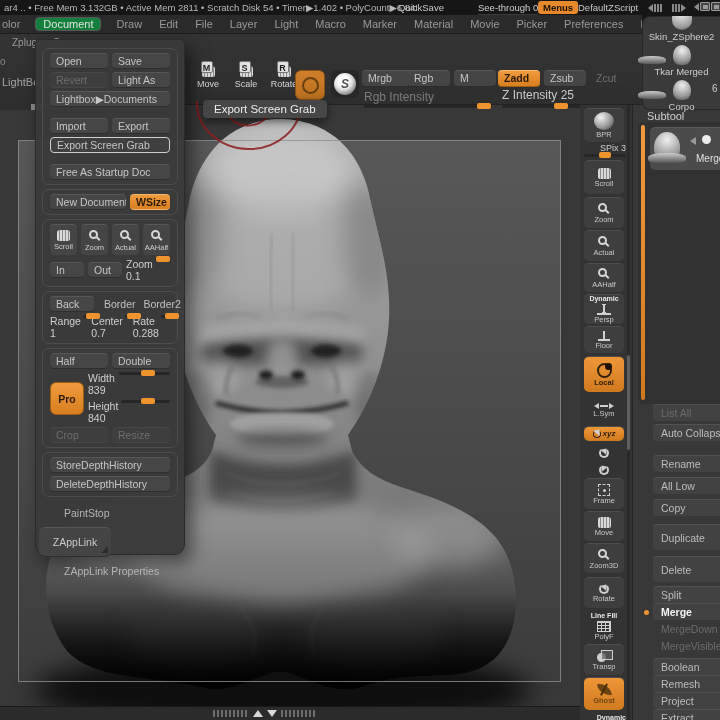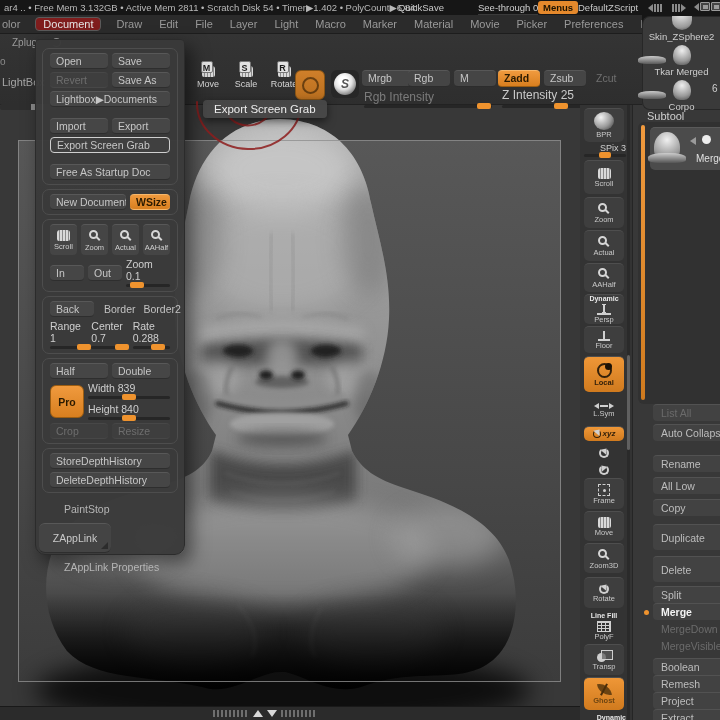--- a/index.html
+++ b/index.html
@@ -16,21 +16,21 @@
   .ibars b{width:2px;height:8px;background:#8a8a8a;display:inline-block;}
   .tri{width:0;height:0;display:inline-block;}
   .tri.l{border-top:4px solid transparent;border-bottom:4px solid transparent;border-right:5px solid #8a8a8a;}
   .tri.r{border-top:4px solid transparent;border-bottom:4px solid transparent;border-left:5px solid #8a8a8a;}
   .winic{width:10px;height:9px;border:1px solid #9a9a9a;background:#444;position:relative;display:inline-block;border-radius:1px;}
   .winic::after{content:"";position:absolute;left:2px;top:2px;width:5px;height:4px;background:#9a9a9a;}
 
   
   #menubar{position:absolute;left:0;top:15px;width:642px;height:19px;background:#2b2b2b;border-bottom:1px solid #1d1d1d;display:flex;align-items:center;gap:13px;padding:0 0 0 0;font-size:11px;color:#999;overflow:hidden;}
   .mitem{cursor:default;padding:1px 2px;}
-  .mitem.active{background:#7f1d1d;border:1px solid #5a5a5a;border-radius:4px;color:#e4e4e4;padding:0 7px;}
+  .mitem.active{background:#15803d;border:1px solid #5a5a5a;border-radius:4px;color:#e4e4e4;padding:0 7px;}
 
   
   #toolbar{position:absolute;left:0;top:34px;width:642px;height:71px;background:linear-gradient(#343434,#2e2e2e);border-bottom:1px solid #222;font-size:10px;}
   .tb-btn{position:absolute;height:17px;background:#454545;border-top:1px solid #575757;border-bottom:1px solid #2c2c2c;border-radius:4px;color:#c6c6c6;font-size:10.5px;line-height:15px;padding:0 6px;}
   .tb-btn.orange{background:linear-gradient(#f09a3e,#d87f1f);color:#2a1a00;border-top-color:#f7b76a;border-bottom-color:#9c5d12;font-weight:bold;}
   .tb-btn.disabled{background:transparent;border-color:transparent;color:#707070;}
   .track{position:absolute;height:3px;background:#262626;border-radius:2px;}
   .track i{position:absolute;top:-2px;width:14px;height:6px;background:#ef932e;border-radius:2px;}
   .tlabel{position:absolute;color:#c9c9c9;font-size:12px;}
   .tlabel.dim{color:#7b7b7b;}
@@ -59,21 +59,21 @@
   
   #docmenu{position:absolute;left:35px;top:39px;width:150px;height:516px;z-index:50;background:rgba(58,58,58,.97);border:1px solid #2b2b2b;border-radius:4px 4px 10px 10px;box-shadow:6px 8px 18px rgba(0,0,0,.5);padding-top:4px;font-size:10.5px;}
   .grp{margin:4px 6px;border:1px solid #4d4d4d;border-radius:7px;padding:4px 7px;display:flex;flex-direction:column;gap:3px;}
   .row{display:flex;gap:4px;align-items:center;}
   .dbtn{flex:1;height:16px;background:#464646;border-top:1px solid #585858;border-bottom:1px solid #2e2e2e;border-radius:4px;color:#c6c6c6;line-height:15px;padding:0 6px;white-space:nowrap;overflow:hidden;}
   .dbtn.dis{color:#6e6e6e;background:#3e3e3e;border-color:#474747 #3a3a3a;}
   .dbtn.sel{border:1px solid #cfcfcf;background:#404040;}
   .dbtn.orange{background:linear-gradient(#f09a3e,#d87f1f);color:#2a1a00;font-weight:bold;border-color:#f7b76a #9c5d12;text-align:center;}
   .sp6{height:5px;}
   .navcell{flex:1;height:31px;background:#454545;border-top:1px solid #585858;border-radius:4px;display:flex;flex-direction:column;align-items:center;justify-content:center;gap:1px;color:#cfcfcf;font-size:7.5px;}
-  .mslider{flex:1;display:flex;flex-direction:column;gap:2px;color:#cfcfcf;}
+  .mslider{flex:1;display:flex;flex-direction:row;gap:2px;color:#cfcfcf;}
   .mslider .track{position:relative;width:100%;}
   .flatl{color:#c2c2c2;padding:0 2px;}
   .probtn{width:34px;height:33px;background:linear-gradient(#f09a3e,#d87f1f);border-radius:6px;color:#2a1a00;font-weight:bold;line-height:33px;text-align:center;border:1px solid #9c5d12;}
   .plain{color:#b5b5b5;margin-left:28px;}
   .zapp{position:relative;width:72px;height:30px;margin-left:3px;background:#444;border-top:1px solid #585858;border-bottom:1px solid #2e2e2e;border-radius:6px;color:#c9c9c9;line-height:28px;text-align:center;}
   .zapp .fold{position:absolute;right:3px;bottom:3px;width:0;height:0;border-left:7px solid transparent;border-bottom:7px solid #2c2c2c;}
 
   
   #rail{position:absolute;left:580px;top:105px;width:52px;height:615px;background:#333;}
   .rbtn{position:absolute;left:4px;width:40px;background:#3e3e3e;border-top:1px solid #4e4e4e;border-radius:5px;display:flex;flex-direction:column;align-items:center;justify-content:center;gap:1px;color:#c9c9c9;font-size:7.5px;line-height:8px;}
@@ -355,21 +355,21 @@
   <div id="tooltip">Export Screen Grab</div>
 
   <div id="docmenu">
     <div class="grp">
       <div class="row">
         <div class="dbtn">Open</div>
         <div class="dbtn">Save</div>
       </div>
       <div class="row">
         <div class="dbtn dis">Revert</div>
-        <div class="dbtn">Save As</div>
+        <div class="dbtn">Light As</div>
       </div>
       <div class="row">
           <div class="dbtn">Lightbox▶Documents</div>
         </div>
       <div class="sp6"></div>
       <div class="row">
         <div class="dbtn">Import</div>
         <div class="dbtn">Export</div>
       </div>
       <div class="row">

